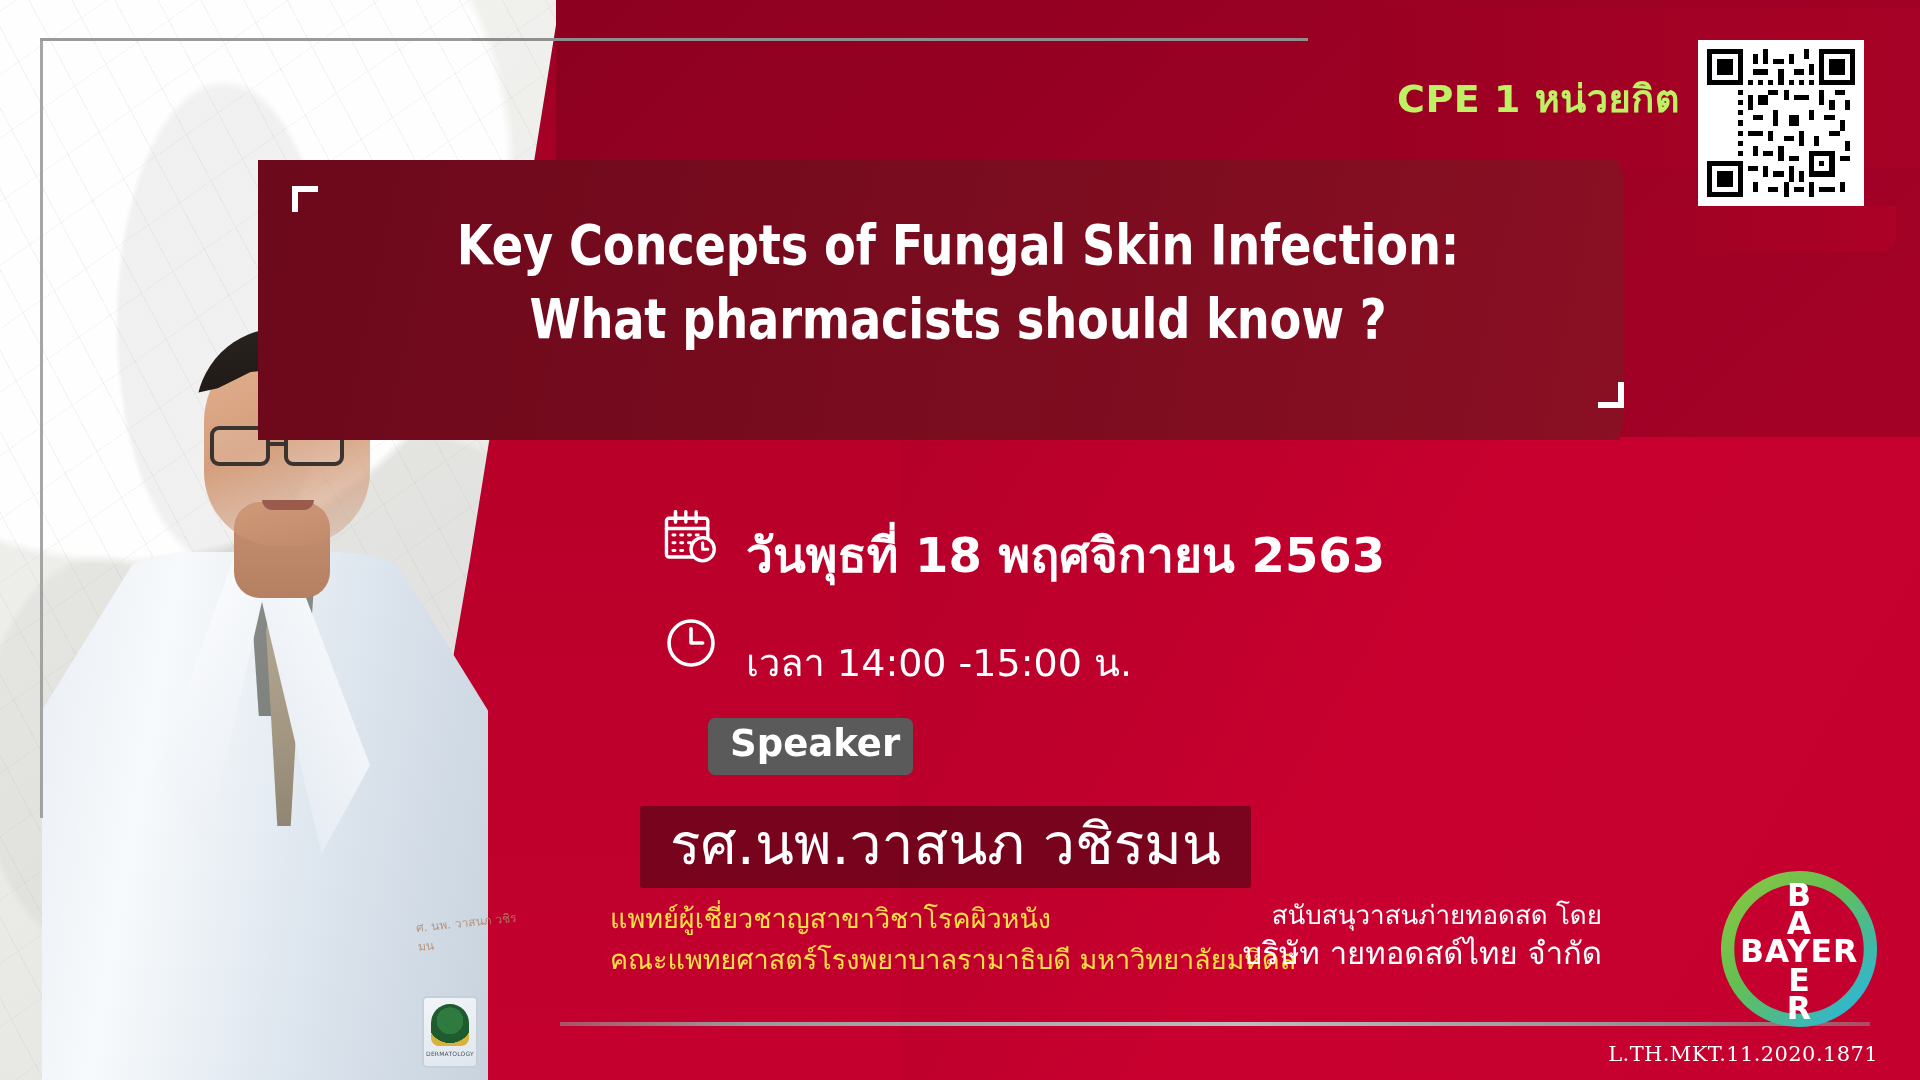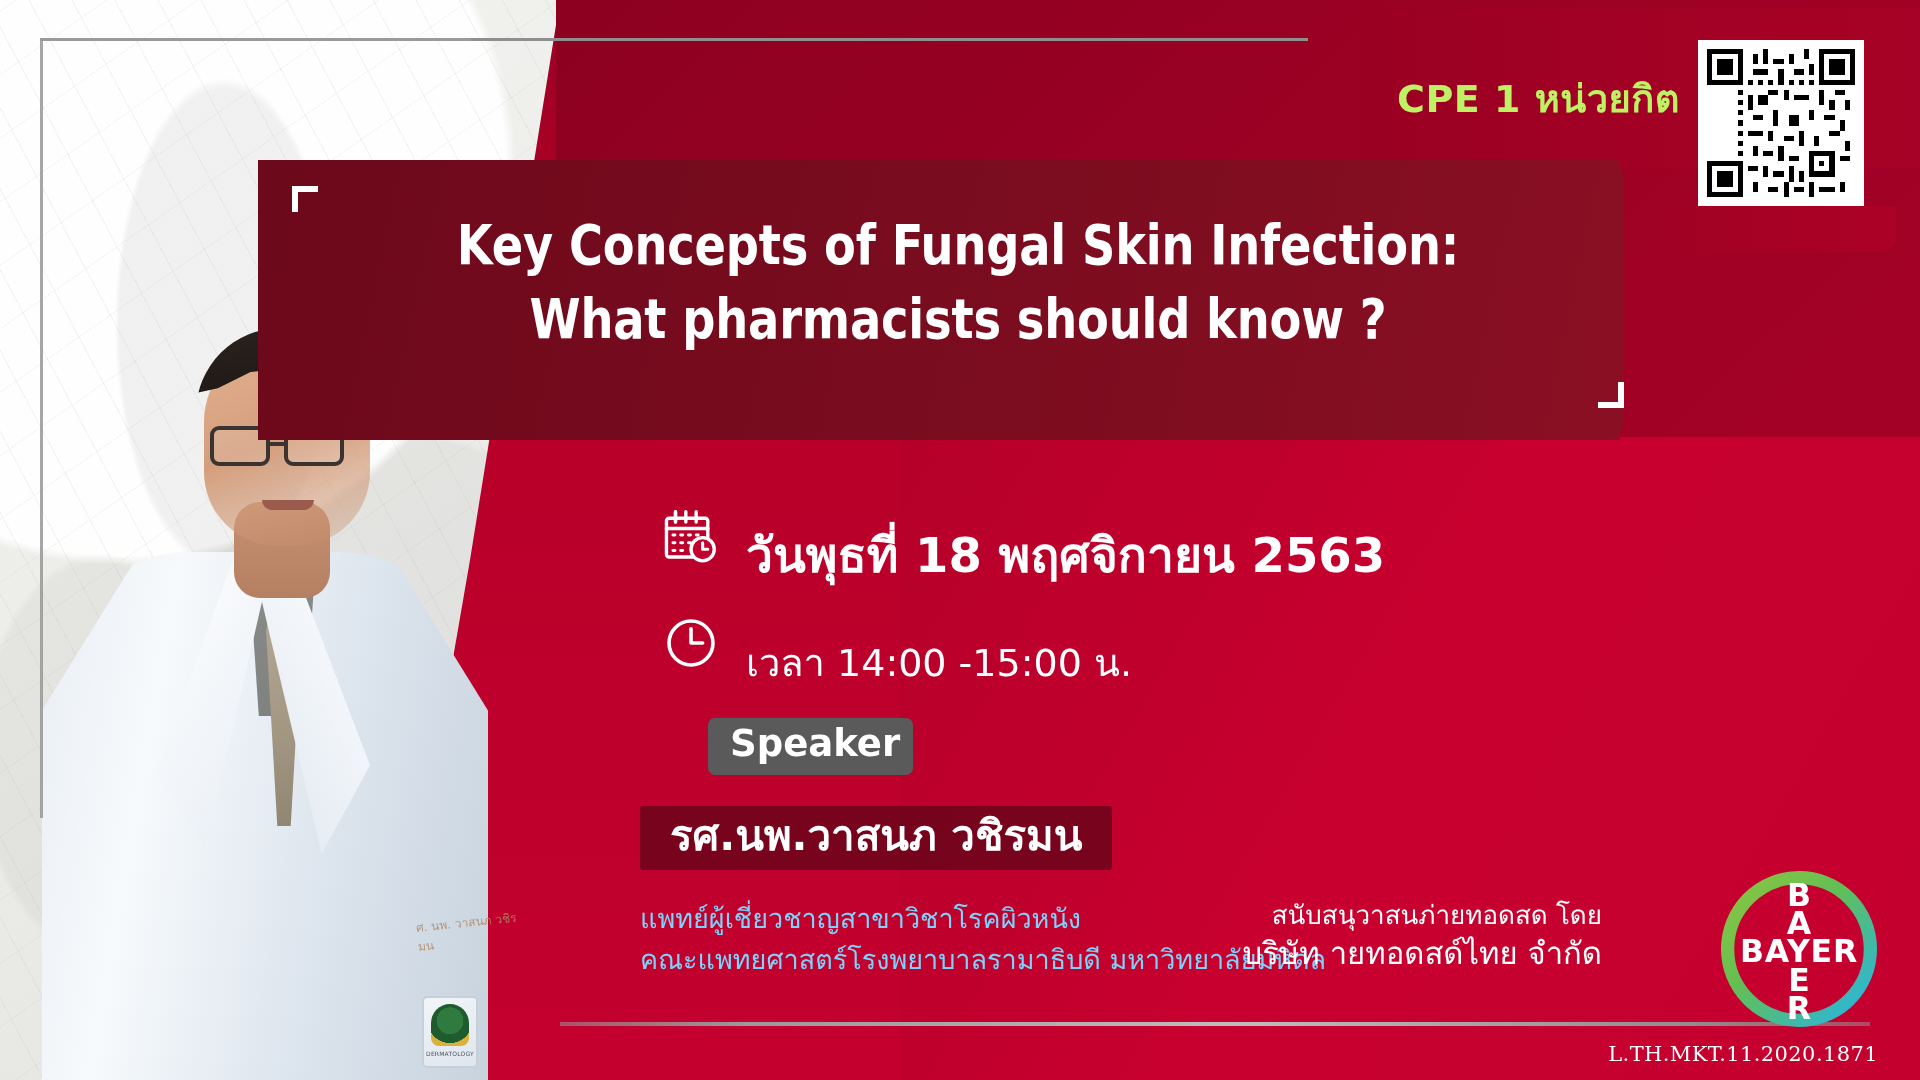--- a/index.html
+++ b/index.html
@@ -128,24 +128,24 @@
     background:#5a5a5a; color:#fff;
     padding:7px 13px 11px 22px; border-radius:7px;
     font-size:37px; font-weight:bold; line-height:1.05;margin-left:48px;
   }
   .speaker-name-wrap {
     position:absolute; left:640px; top:806px;
     background:rgba(60,6,16,.55);
     padding:6px 30px 10px 30px; border-radius:3px;
   }
   .speaker-name {
-    color:#fff; font-size:42px; font-weight:bold; white-space:nowrap; line-height:1.15;
+    color:#fff; font-size:57px; font-weight:normal; white-space:nowrap; line-height:1.15;
   }
   .speaker-affil {
-    position:absolute; left:640px; top:898px; color:#7dd3fc;
+    position:absolute; left:610px; top:898px; color:#fde047;
     font-size:27px; line-height:1.52; white-space:nowrap; font-weight:normal;
   }
 
   
   .sponsor {
     position:absolute; right:318px; top:898px; text-align:right; color:#fff;
   }
   .sponsor-l1 { font-size:26px; line-height:1.35; white-space:nowrap; }
   .sponsor-l2 { font-size:31px; line-height:1.35; white-space:nowrap; }
 

